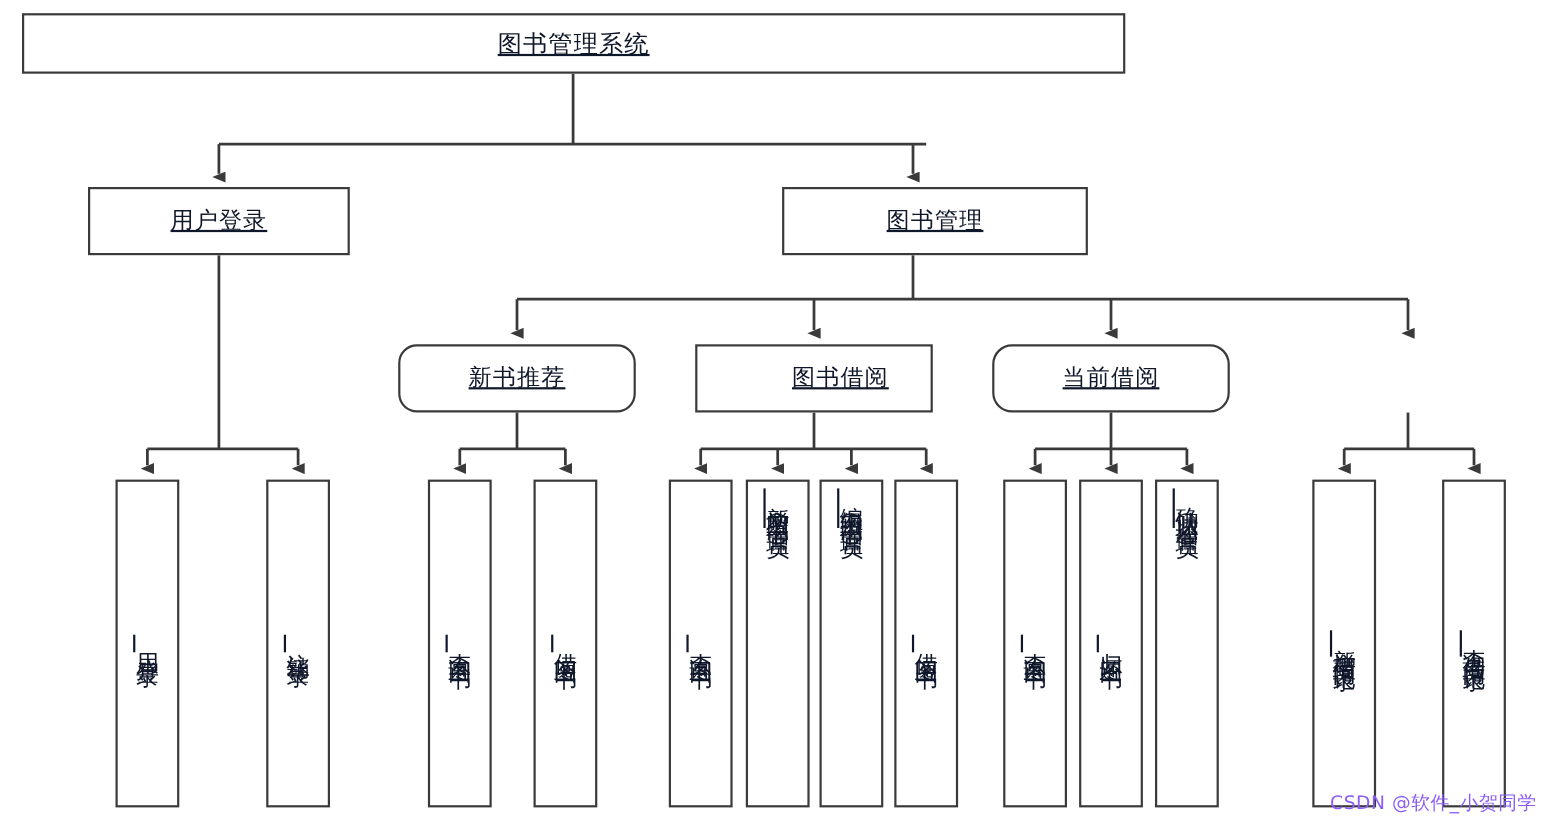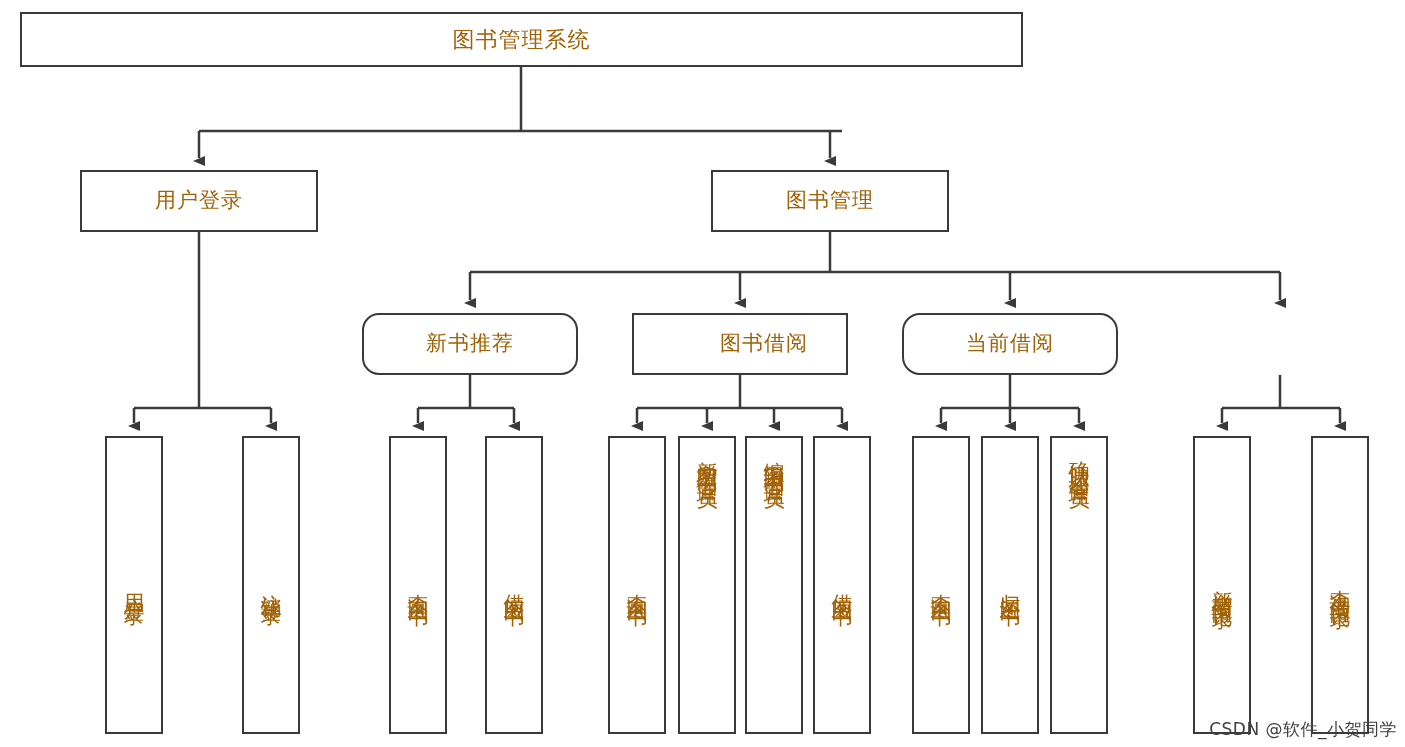--- a/index.html
+++ b/index.html
@@ -24,21 +24,22 @@
     pointer-events: none;
   }
   .node {
     position: absolute;
     box-sizing: border-box;
     border: 2px solid #3a3a3a;
     background: #ffffff;
     display: flex;
     align-items: center;
     justify-content: center;
-    color: #a16207;
+    color: #0f172a;
+    text-decoration: underline;
   }
   .node.h {
     font-size: 21px;
     letter-spacing: 1px;
     line-height: 1.2;
   }
   .node.h-lg {
     font-size: 22px;
     letter-spacing: 1px;
   }
@@ -54,21 +55,21 @@
     white-space: nowrap;
   }
   .node.leaf.top-align {
     justify-content: flex-start;
   }
   .watermark {
     position: absolute;
     right: 8px;
     bottom: 6px;
     font-size: 17px;
-    color: #404040;
+    color: #8b5cf6;
     letter-spacing: 0.5px;
     white-space: nowrap;
   }
 </style>
 </head>
 <body>
 
 <div id="canvas">
 
   <svg class="connectors" viewBox="0 0 1405 747" xmlns="http://www.w3.org/2000/svg">
@@ -117,21 +118,21 @@
       <path d="M1280,375 L1280,408"></path>
       <path d="M1222,408 L1340,408"></path>
       <path d="M1222,408 L1222,423" marker-end="url(#arrow)"></path>
       <path d="M1340,408 L1340,423" marker-end="url(#arrow)"></path>
     </g>
   </svg>
 
   <div class="node h-lg" style="left:20px; top:12px; width:1003px; height:55px;">图书管理系统</div>
 
   <div class="node h" style="left:80px; top:170px; width:238px; height:62px;">用户登录</div>
-  <div class="node h" style="left:711px; top:170px; width:238px; height:62px;">图书管理</div>
+  <div class="node h" style="left:711px; top:170px; width:278px; height:62px;">图书管理</div>
 
   <div class="node h" style="left:362px; top:313px; width:216px; height:62px;border-radius:17px;">新书推荐</div>
   <div class="node h" style="left:632px; top:313px; width:216px; height:62px;padding-left:48px;">图书借阅</div>
   <div class="node h" style="left:902px; top:313px; width:216px; height:62px;border-radius:18px;">当前借阅</div>
 
   <div class="node leaf" style="left:105px; top:436px; width:58px; height:298px;">用户登录</div>
   <div class="node leaf" style="left:242px; top:436px; width:58px; height:298px;">注销登录</div>
 
   <div class="node leaf" style="left:389px; top:436px; width:58px; height:298px;">查询图书</div>
   <div class="node leaf" style="left:485px; top:436px; width:58px; height:298px;">借阅图书</div>

